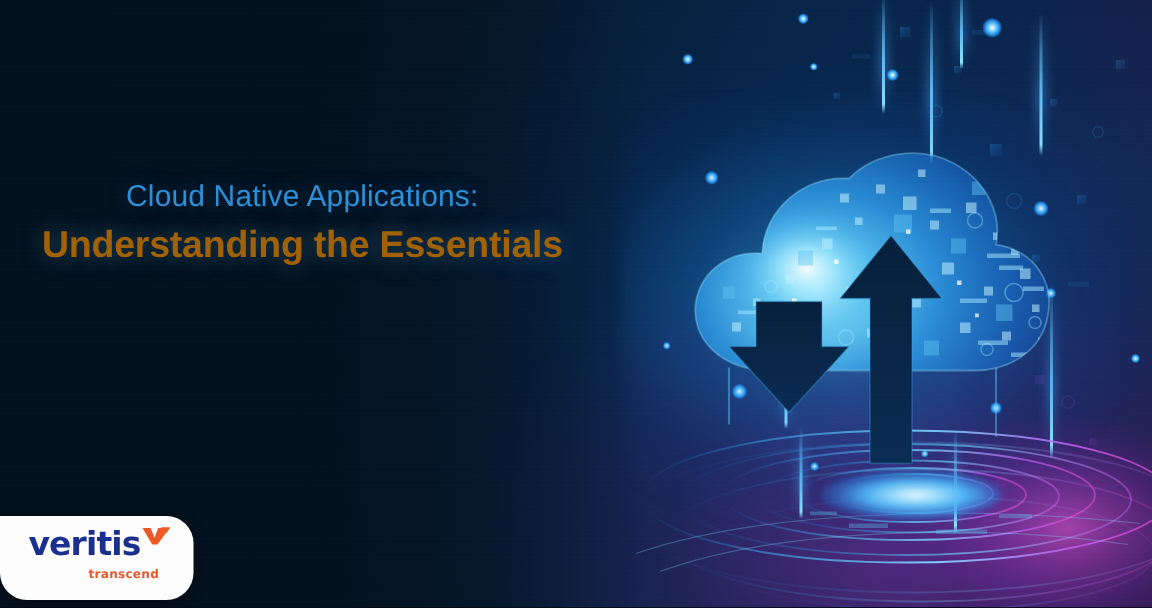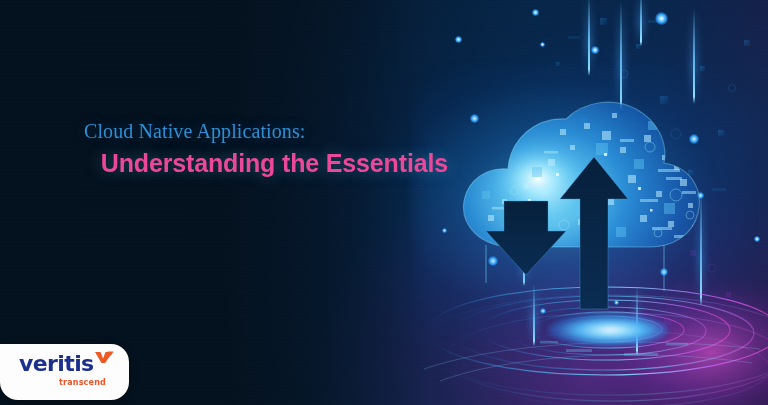--- a/index.html
+++ b/index.html
@@ -108,32 +108,30 @@
   }
   .title-line1 {
     color: #2e8fd4;
     font-size: 20px;
     font-weight: 400;
     letter-spacing: 0.1px;
     line-height: 1.34;
     margin: 0 0 3px 56px;
     text-shadow: 0 0 14px rgba(40,140,220,0.35);
     white-space: nowrap;
-    font-family: Liberation Serif, serif;
   }
   .title-line2 {
-    color: #ec4899;
+    color: #a16207;
     font-size: 25px;
     font-weight: 700;
     letter-spacing: -0.15px;
     line-height: 1.22;
     margin: 0;
     text-shadow: 0 0 16px rgba(110,200,245,0.38);
     white-space: nowrap;
-    text-align: right;
   }
 
   
   .logo-card {
     position: absolute;
     left: 0px;
     bottom: 5px;
     width: 129px;
     height: 56px;
     background: #fdfdfd;

